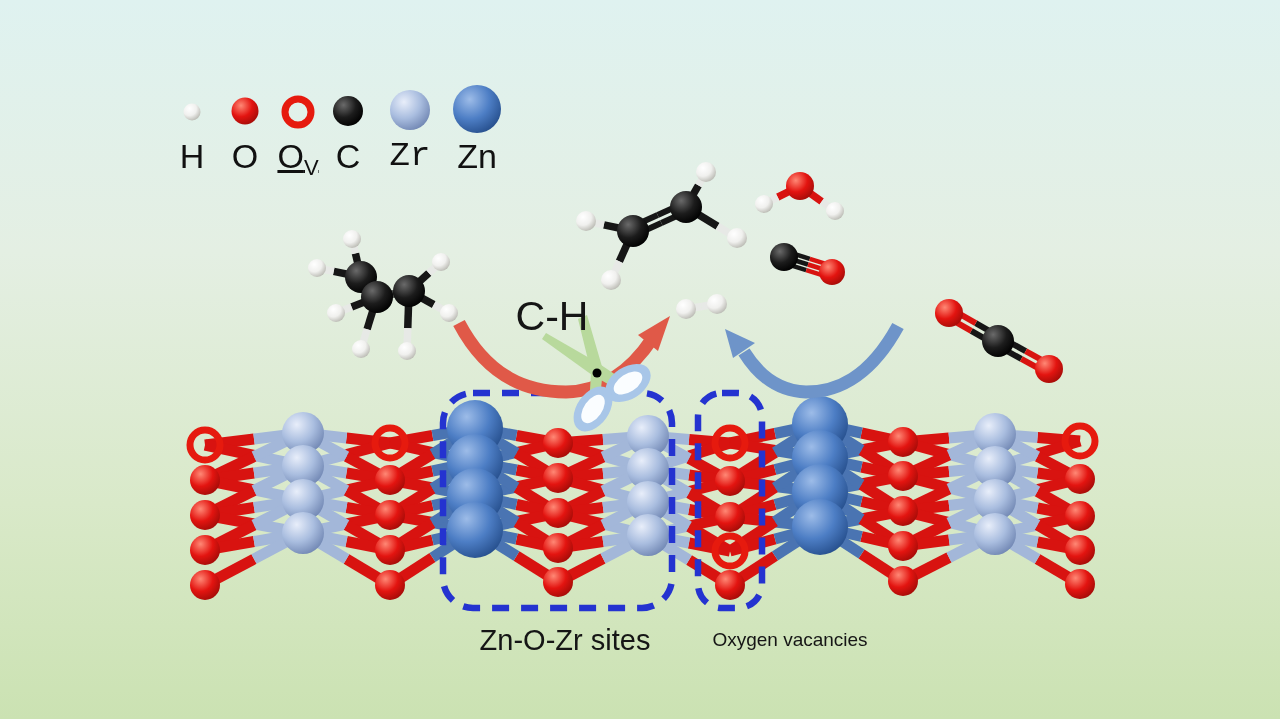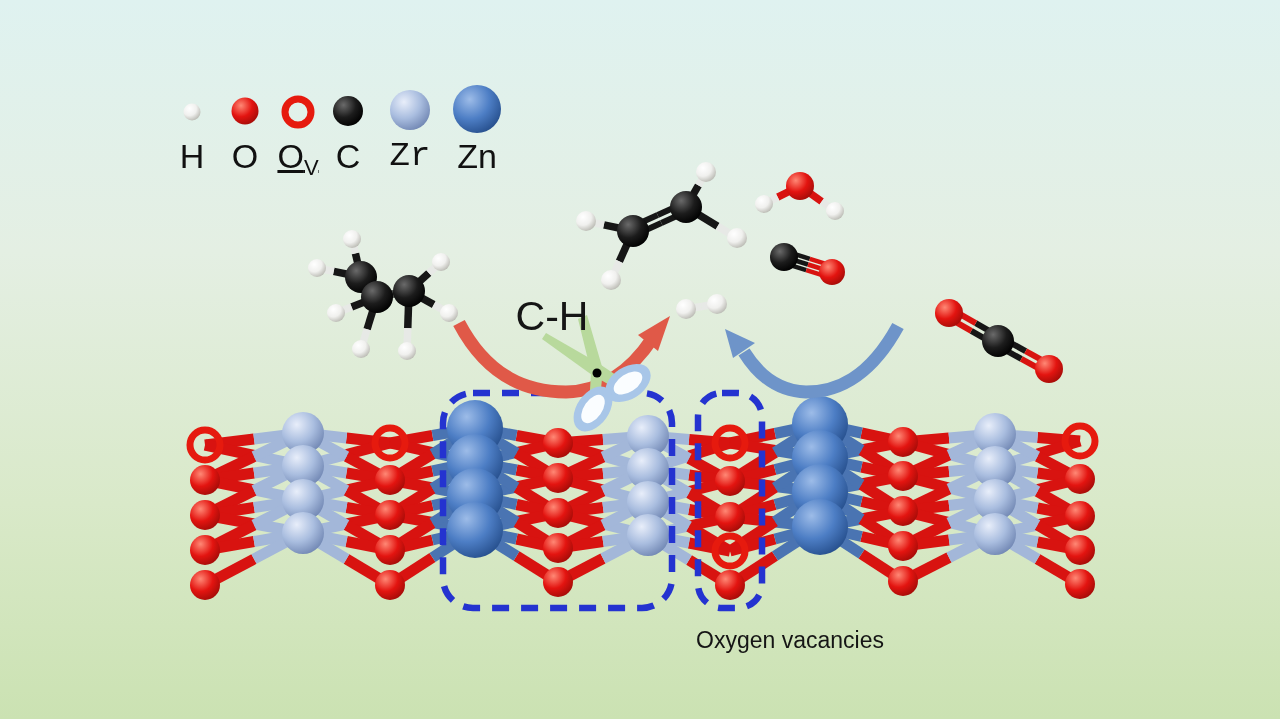--- a/index.html
+++ b/index.html
@@ -5,21 +5,21 @@
   html,body{margin:0;padding:0;}
   .stage{
     position:relative;width:1280px;height:719px;overflow:hidden;
     background:linear-gradient(180deg,#dff2f0 0%,#e4efe3 35%,#d9e9c9 70%,#cbe2b2 100%);
     font-family:"Liberation Sans","DejaVu Sans",sans-serif;
   }
   svg#scene{position:absolute;left:0;top:0;}
   .flabel{position:absolute;transform:translate(-50%,-50%);color:#151515;white-space:nowrap;}
   #ch-label{left:544px;top:316px;font-size:41px;margin-left:8px;}
   #sites-label{left:565px;top:640px;font-size:29px;}
-  #vac-label{left:790px;top:640px;font-size:23px;}
+  #vac-label{left:790px;top:640px;font-size:19px;}
   .legend-label{position:absolute;transform:translateX(-50%);top:137px;font-size:34px;color:#111;}
   .legend-label .sub{font-size:22px;vertical-align:-7px;}
 </style>
 </head>
 <body>
 
 <div class="stage">
   <svg id="scene" width="1280" height="719" viewBox="0 0 1280 719">
       <defs>
         <radialGradient id="gH" cx="35%" cy="30%" r="75%">
@@ -440,14 +440,15 @@
   <div id="legend-labels">
       <div class="legend-label" style="left: 192px;"><span>H</span><span class="sub"></span></div>
       <div class="legend-label" style="left: 245px;"><span>O</span><span class="sub"></span></div>
       <div class="legend-label" style="left: 298px; text-decoration: underline;"><span>O</span><span class="sub">V</span></div>
       <div class="legend-label" style="left: 348px;"><span>C</span><span class="sub"></span></div>
       <div class="legend-label" style="left: 410px; font-family: Liberation Mono, monospace;"><span>Zr</span><span class="sub"></span></div>
       <div class="legend-label" style="left: 477px;"><span>Zn</span><span class="sub"></span></div>
     </div>
 
   <div class="flabel" id="ch-label">C-H</div>
+  <div class="flabel" id="sites-label">Zn-O-Zr sites</div>
   <div class="flabel" id="vac-label">Oxygen vacancies</div>
 </div>
 
 </body></html>

